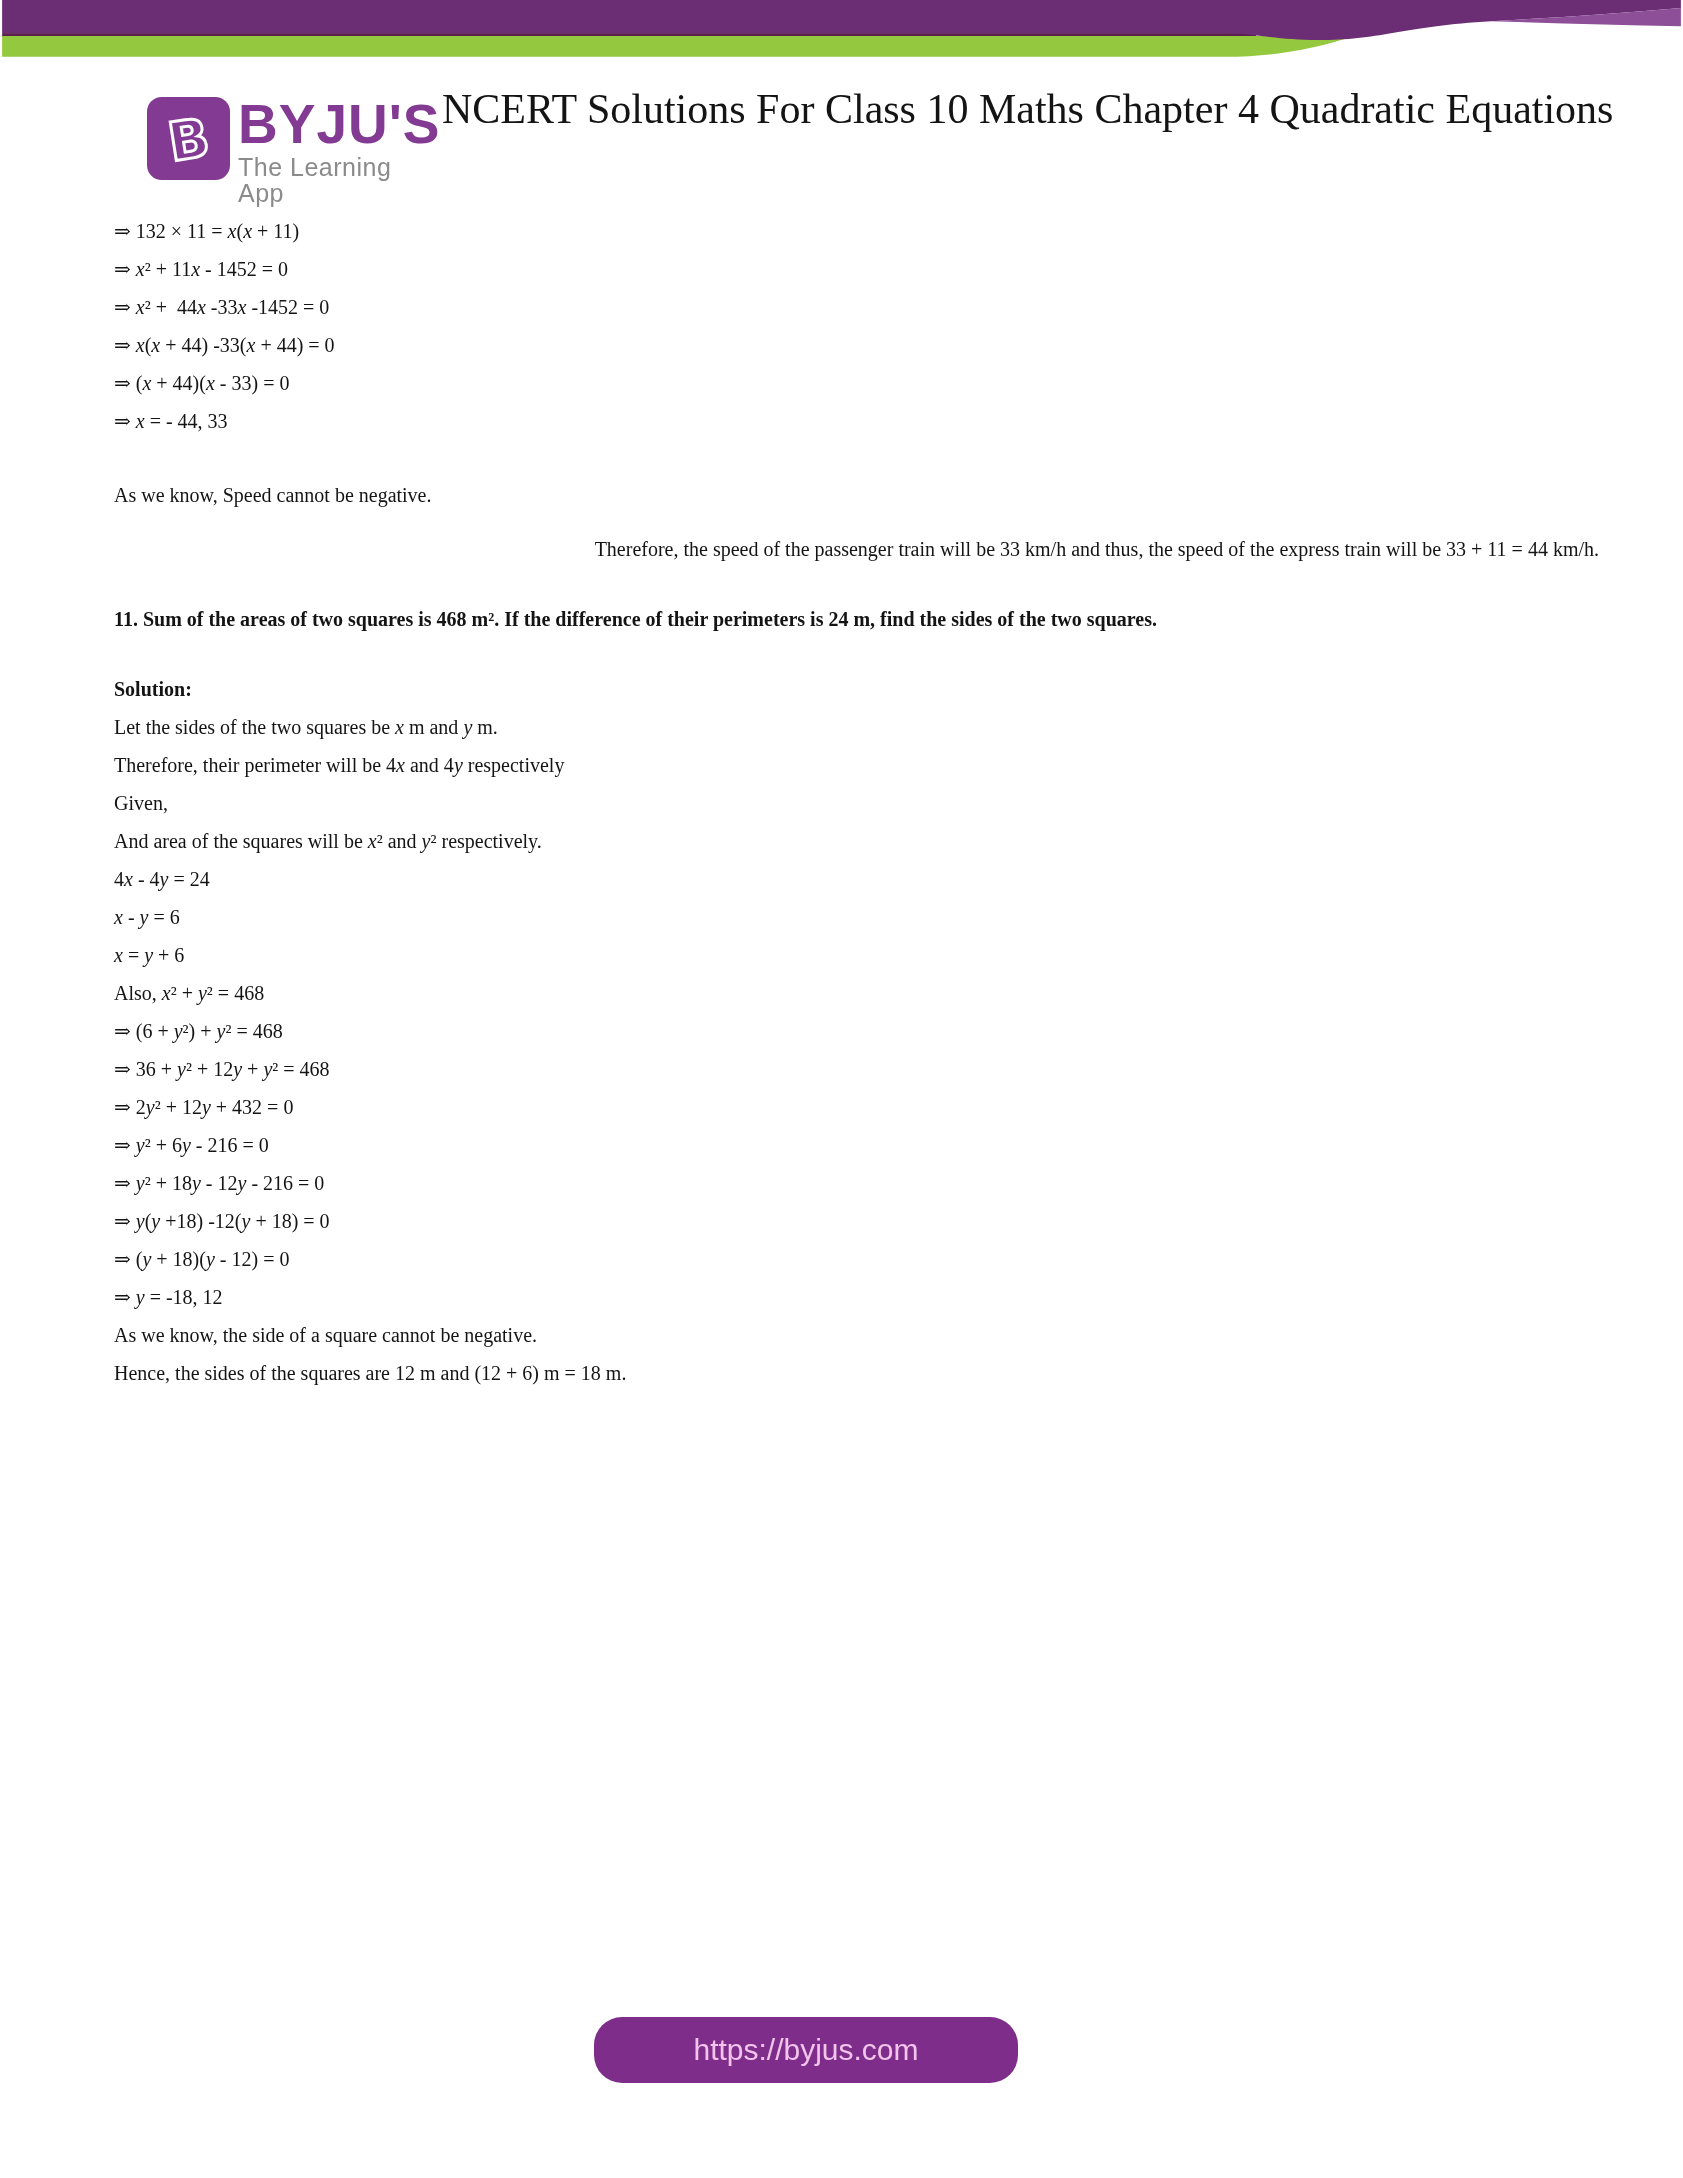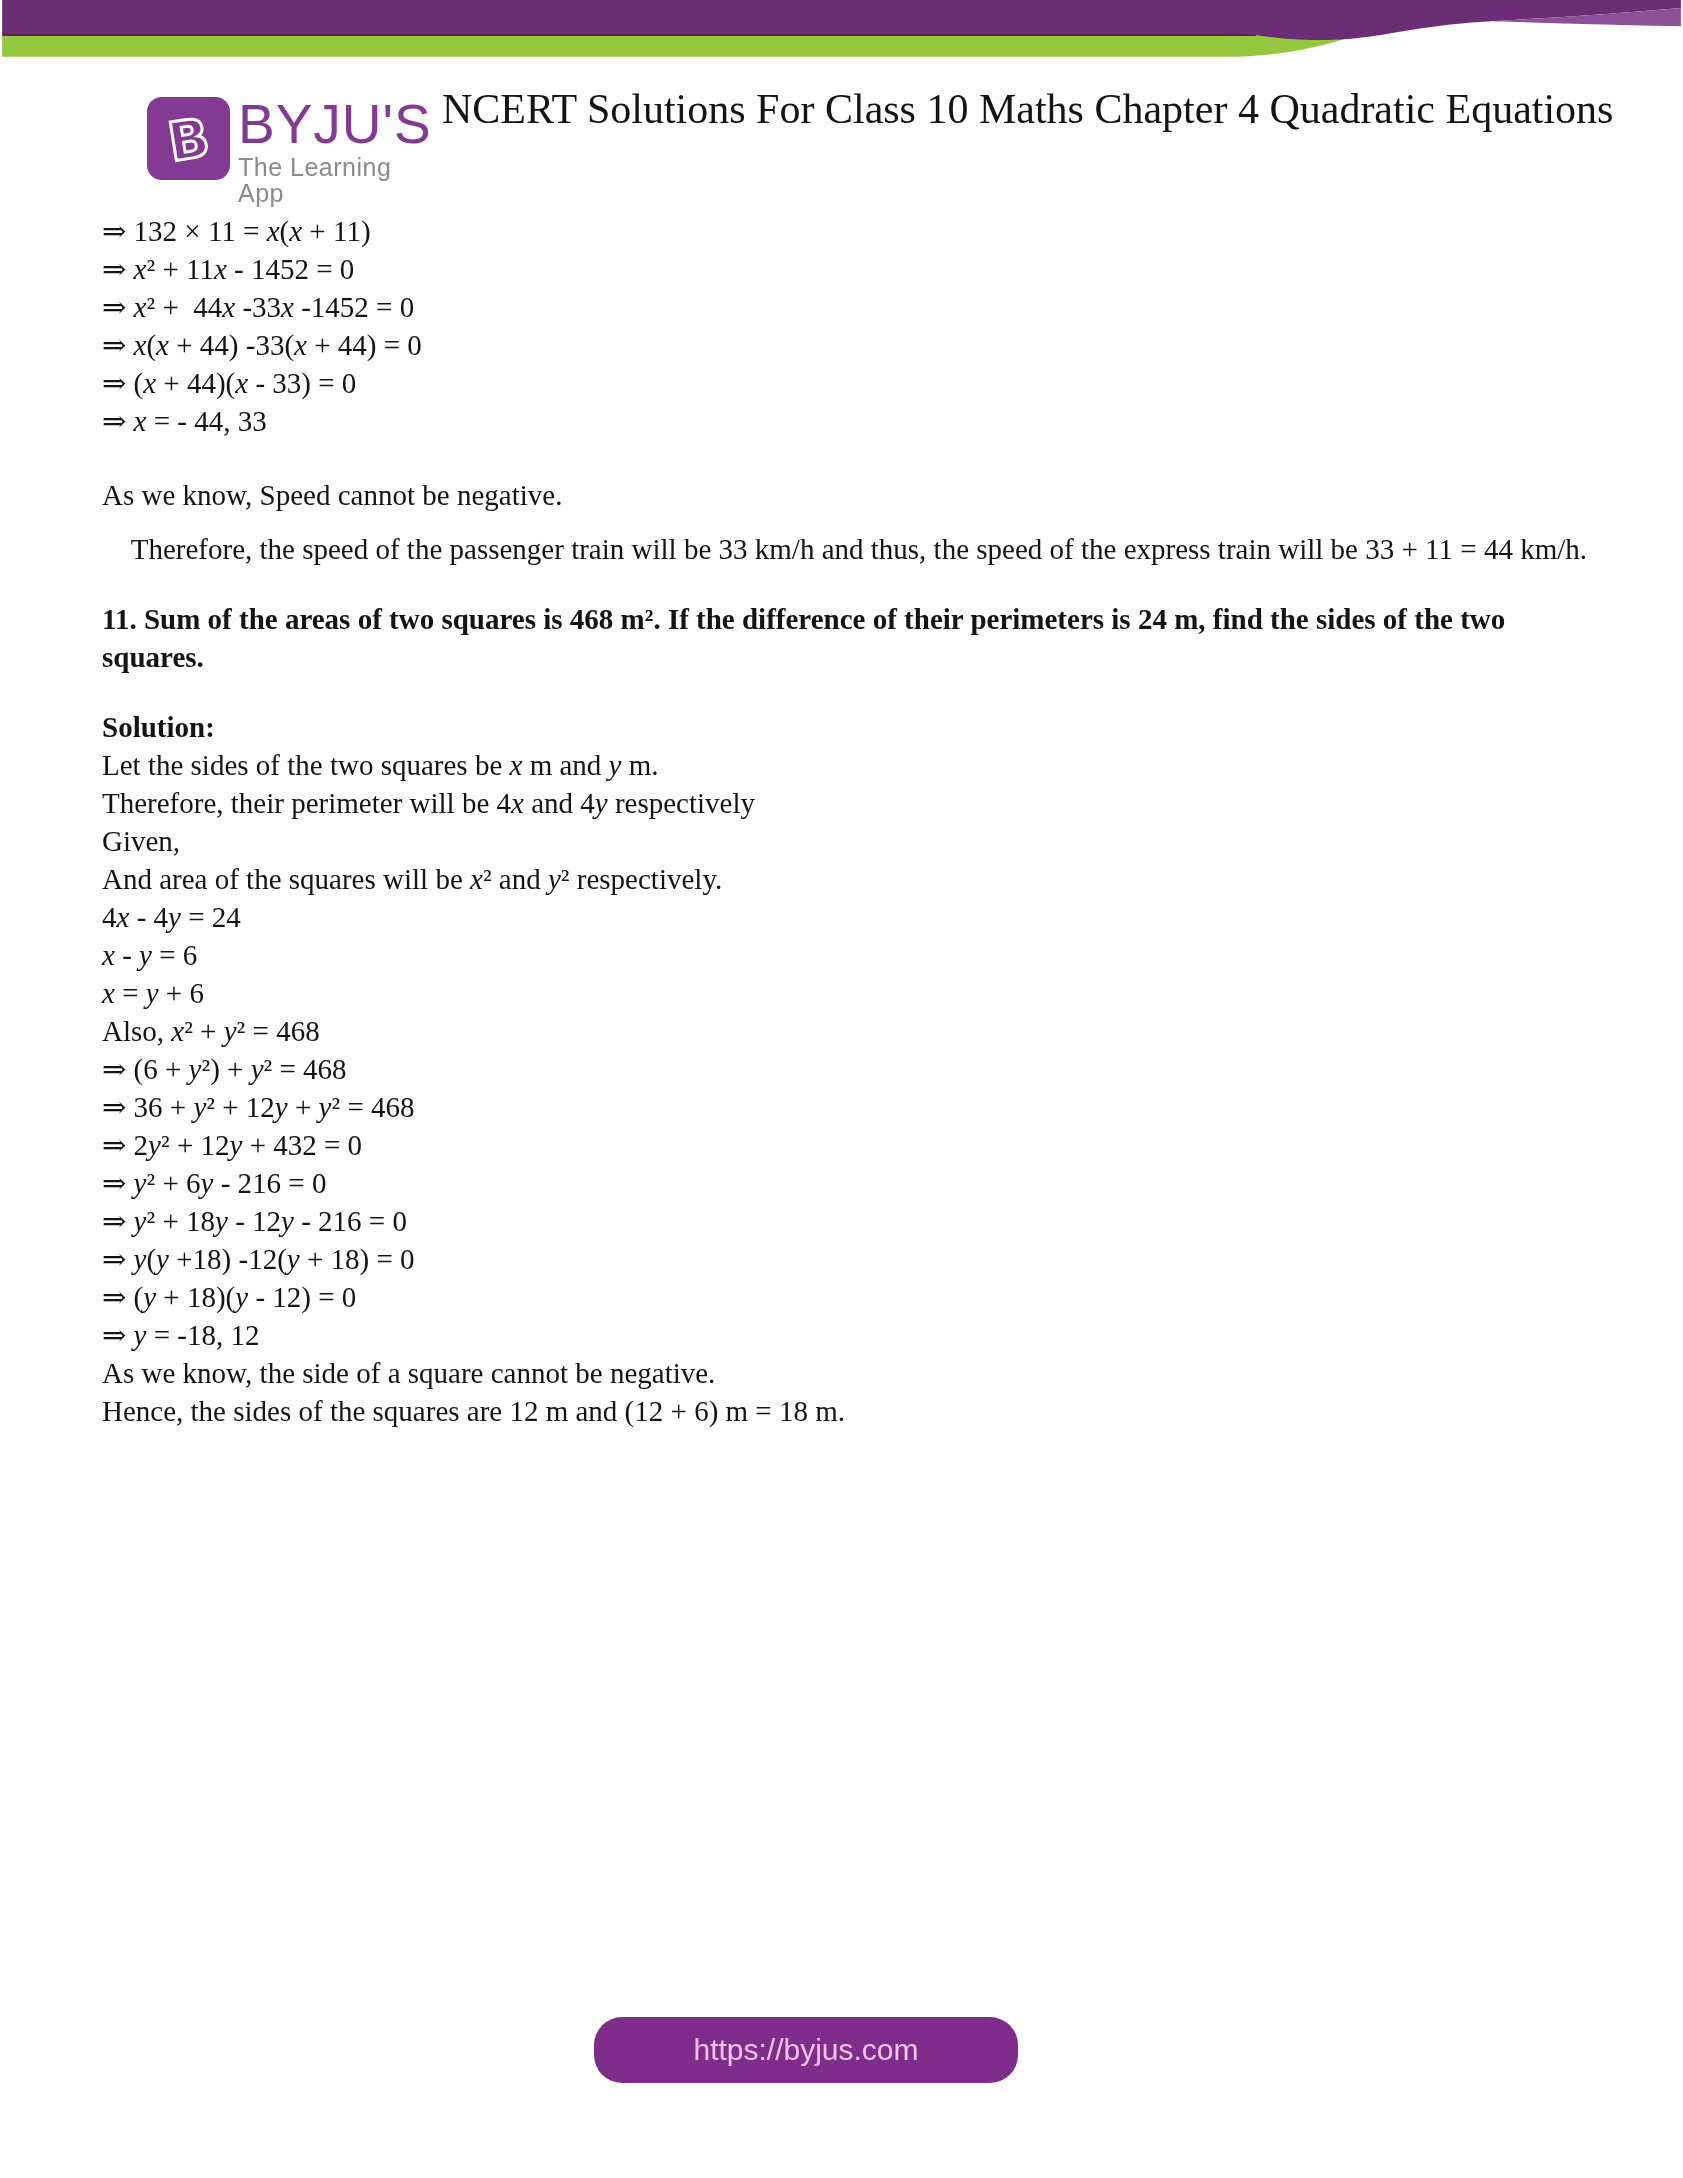--- a/index.html
+++ b/index.html
@@ -33,43 +33,43 @@
   .fill-dark-line    { fill: var(--dark-line); }
   
   .logo {
     position: absolute; top: 95px; left: 147px;
     width: 287px; height: 89px;
   }
   .logo-badge { position: absolute; top: 2px; left: 0; }
   .logo-texts { position: absolute; top: 0; left: 91px; }
   .brand-name {
     font-family: "Liberation Sans", "DejaVu Sans", sans-serif;
-    font-weight: normal;
+    font-weight: bold;
     font-size: 55px; line-height: 59px;
     letter-spacing: 1px;
     color: var(--logo-purple);
   }
   .tagline {
     font-family: "Liberation Sans", "DejaVu Sans", sans-serif;
     font-size: 25px; line-height: 26px;
     color: var(--tagline-gray);
     letter-spacing: 0.5px;
   }
   
   .doc-title {
     position: absolute; top: 85px; left: 442px;
     font-size: 42px;
     white-space: nowrap;
     color: var(--text);
   }
   
   .content {
-    position: absolute; top: 212px; left: 102px;
+    position: absolute; top: 212px; left: 114px;
     width: 1485px;
-    font-size: 29px; line-height: 38px;
+    font-size: 20px; line-height: 38px;
   }
   .content .line { white-space: pre-wrap; min-height: 38px; }
   .para { white-space: normal; }
   .gap28 { margin-top: 36px; }
   .gap34 { margin-top: 16px; text-align: right; }
   .gap36 { margin-top: 36px; }
   .gap37 { margin-top: 37px; }
   .bold  { font-weight: bold; margin-top: 32px; }
   
   .footer-pill {

